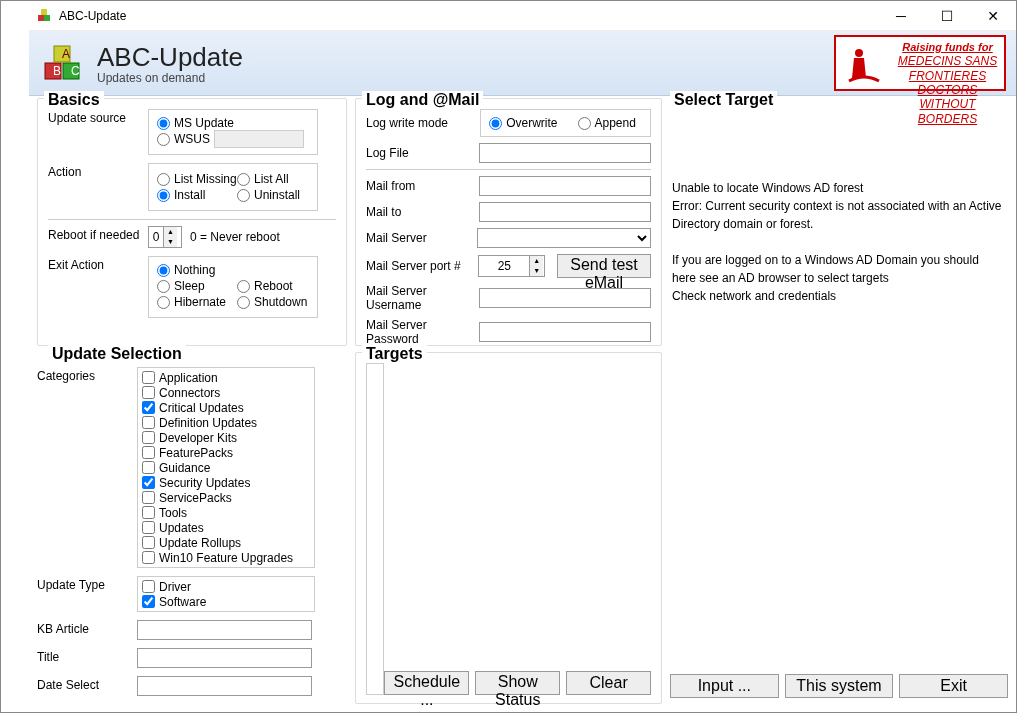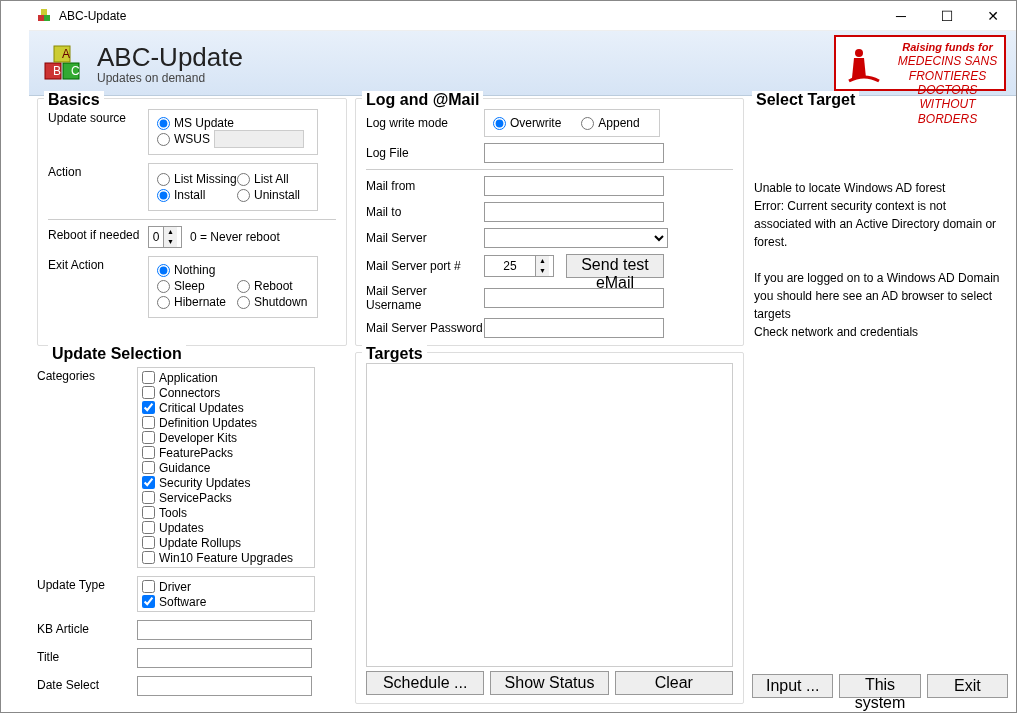--- a/index.html
+++ b/index.html
@@ -9,26 +9,26 @@
 .titlebar .ticon { width: 16px; height: 16px; margin-right: 6px; }
 .titlebar .ttitle { flex: 1; font-size: 12px; }
 .winbtns { display: flex; height: 100%; }
 .winbtn { width: 46px; display: flex; align-items: center; justify-content: center; font-size: 14px; }
 .banner { height: 65px; background: linear-gradient(#e8f0fa,#d6e4f5); display: flex; align-items: center; padding: 0 12px; border-bottom: 1px solid #bcd; position: relative; }
 .logo { width: 44px; height: 44px; margin-right: 12px; }
 .btitle { font-size: 26px; font-weight: 400; color: #222; }
 .bsub { font-size: 12px; color: #444; margin-top: -2px; }
 .msf { position: absolute; right: 10px; top: 4px; width: 172px; height: 56px; border: 2px solid #c00; background: #fff; display: flex; }
 .msf-left { width: 55px; display: flex; align-items: center; justify-content: center; }
-.msf-right { flex: 1; font-size: 8px; color: #c00; font-style: italic; text-align: center; padding-top: 4px; line-height: 1.2; }
+.msf-right { flex: 1; font-size: 8px; color: #c00; font-style: italic; text-align: center; padding-top: 4px; line-height: 1.2; text-decoration: underline; }
 .msf-right .l1 { font-size: 11px; font-weight: bold; }
 .content { flex: 1; display: flex; padding: 2px 8px 8px 8px; gap: 8px; }
 .col { display: flex; flex-direction: column; gap: 6px; }
 .col1 { width: 310px; }
-.col2 { width: 389px; }
+.col2 { width: 307px; }
 .col3 { flex: 1; }
 .group { border: 1px solid #ddd; border-radius: 2px; padding: 10px 10px 8px 10px; position: relative; }
 .group.noborder { border: none; padding: 6px 0; }
 .glabel { position: absolute; top: -8px; left: 6px; background: #fff; padding: 0 4px; font-weight: bold; font-size: 16px; }
 .row { display: flex; align-items: flex-start; margin-bottom: 8px; }
 .row .lab { width: 100px; padding-top: 2px; font-size: 12px; }
 .row .val { flex: 1; }
 .radio-group { border: 1px solid #ccc; padding: 6px 8px; display: inline-block; }
 .radio-line { display: flex; gap: 0; margin: 2px 0; }
 .radio-item, .check-item { display: flex; align-items: center; gap: 4px; font-size: 12px; white-space: nowrap; }
@@ -332,21 +332,21 @@
         <div class="mailrow">
             <div class="lab">Mail Server Username</div>
             <input type="text" class="txtw" style="">
           </div>
         <div class="mailrow">
             <div class="lab">Mail Server Password</div>
             <input type="text" class="txtw" style="">
           </div>
       </div>
 
-      <div class="group" style="flex:1;display:flex;flex-direction:column">
+      <div class="group" style="flex:1;display:flex;flex-direction:row">
         <span class="glabel">Targets</span>
         <div class="targets-box"></div>
         <div class="btnrow">
           <button class="btm-btn">Schedule ...</button>
           <button class="btm-btn">Show Status</button>
           <button class="btm-btn">Clear</button>
         </div>
       </div>
     </div>
 

